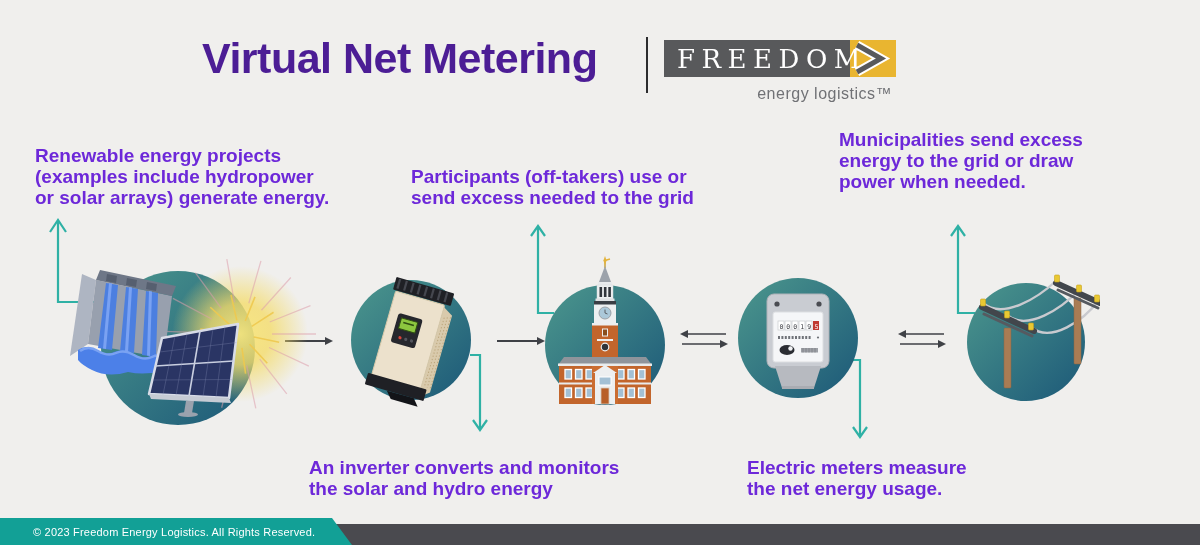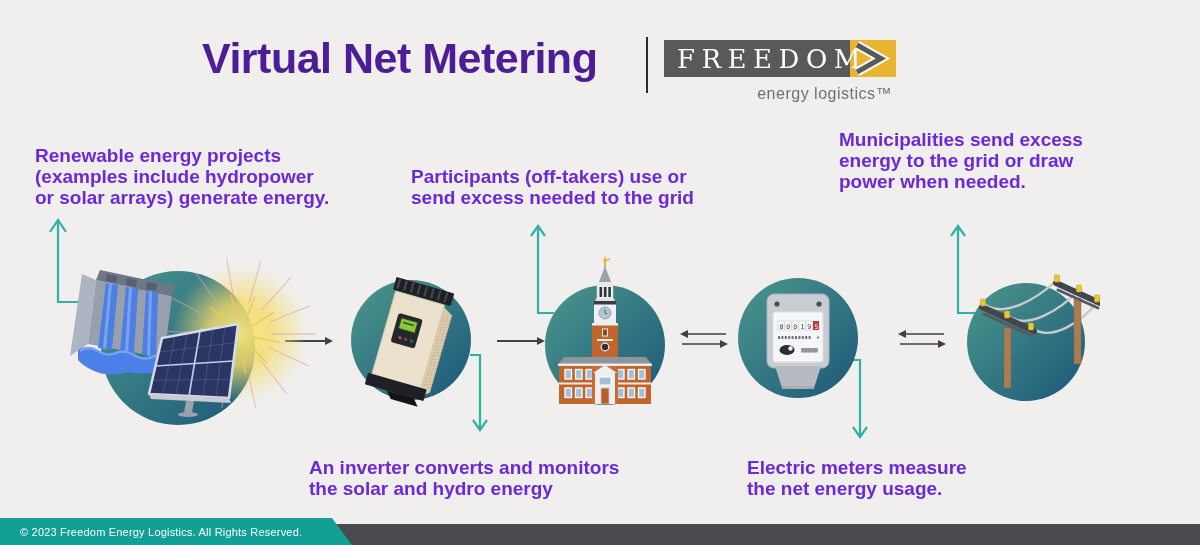--- a/index.html
+++ b/index.html
@@ -11,21 +11,21 @@
   .caption{font-size:19px;line-height:21px;font-weight:700;color:#6d28d9;white-space:pre-line;}
   .cap-generation{left:35px;top:145px;}
   .cap-participants{left:411px;top:166px;}
   .cap-grid{left:839px;top:129px;}
   .cap-inverter{left:309px;top:457px;}
   .cap-meter{left:747px;top:457px;}
   .footer-gray{left:0;top:524px;width:1200px;height:21px;background:#4A4A4F;}
   .footer-teal{left:0;top:518px;width:360px;height:27px;background:#12A096;
                clip-path:polygon(0 0,332px 0,352px 100%,0 100%);
                display:flex;align-items:center;}
-  .footer-teal span{margin-left:20px;color:#ffffff;font-size:11px;letter-spacing:0.2px;}
+  .footer-teal span{margin-left:33px;color:#ffffff;font-size:11px;letter-spacing:0.2px;}
   svg{display:block;}
 </style>
 </head>
 <body>
 
 <div class="canvas">
 
   <div class="abs page-title">Virtual Net Metering</div>
   <div class="abs title-divider"></div>
 

